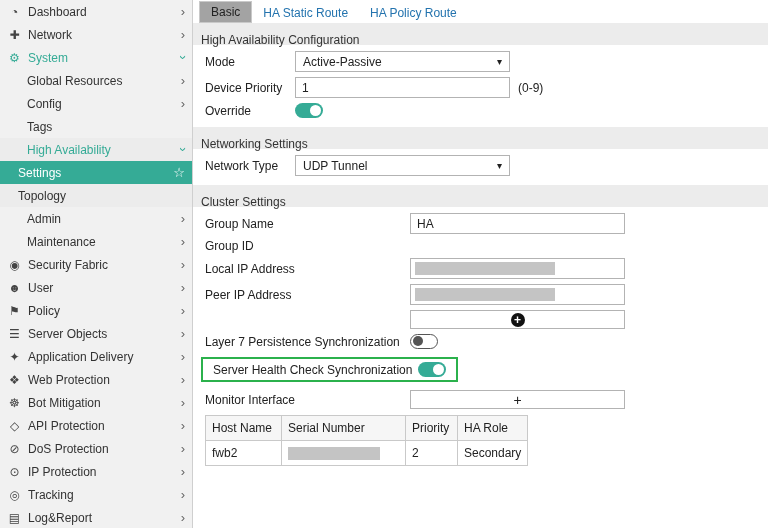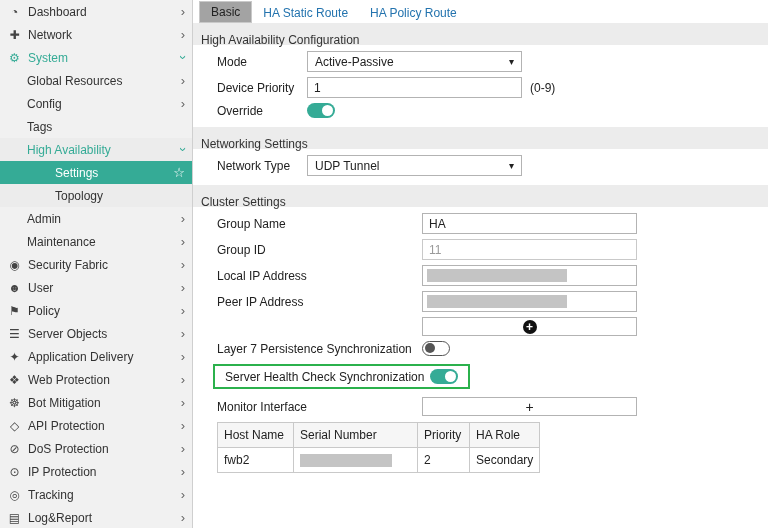--- a/index.html
+++ b/index.html
@@ -21,42 +21,42 @@
     width:193px;min-width:193px;height:100%;
     background:#f1f1f1;border-right:1px solid #cfcfcf;
     overflow:hidden;
   }
   .nav-item{
     height:23px;display:flex;align-items:center;
     padding:0 7px;cursor:pointer;color:#333;white-space:nowrap;
   }
   .nav-item .nav-icon{width:15px;margin-right:6px;font-size:12px;color:#444;text-align:center;flex:none;}
   .nav-item.level1{padding-left:27px;}
-  .nav-item.level2{padding-left:55px;}
+  .nav-item.level2{padding-left:18px;}
   .nav-item .chev{margin-left:auto;color:#666;font-size:13px;line-height:1;}
   .nav-item .chev.down{transform:rotate(90deg);}
   .nav-item.active{color:var(--accent);}
   .nav-item.active .nav-icon,.nav-item.active .chev{color:var(--accent);}
   .nav-item.shaded{background:#ececec;}
   .nav-item.selected{background:var(--accent);color:#fff;}
   .nav-item.selected .star{margin-left:auto;color:#fff;font-size:13px;}
 
   
   .content{flex:1;overflow:hidden;background:#fff;}
   .tabbar{display:flex;align-items:flex-end;padding:3px 0 0 6px;height:23px;}
   .tab{padding:3px 11px;color:var(--link);cursor:pointer;}
   .tab.active{border:1px solid #c9c9c9;background:#a3a3a3;color:#222;}
 
   .section-header{
     background:#ececec;color:#333;
     padding:11px 8px;height:22px;line-height:12px;
     margin:0 0 6px 0;
   }
   .section-header.mt{margin-top:9px;}
-  .form-area{padding-left:24px;}
+  .form-area{padding-left:12px;}
   .row{display:flex;align-items:center;margin:5px 0;}
   .row.top{align-items:flex-start;}
   .flabel{color:#222;flex:none;}
   .lab1{width:90px;}
   .lab2{width:205px;}
   .flabel.pt{padding-top:5px;}
 
   .selectbox{
     width:215px;height:21px;border:1px solid #b3b3b3;background:#fff;
     display:flex;align-items:center;padding:0 7px;cursor:pointer;flex:none;
@@ -265,21 +265,20 @@
     </div>
 
     <div class="section-header mt">Cluster Settings</div>
     <div class="form-area">
       <div class="row">
         <div class="flabel lab2">Group Name</div>
         <input class="textbox" value="HA" style="">
       </div>
       <div class="row">
         <div class="flabel lab2">Group ID</div>
-        <input class="textbox disabled" value="11" style="">
       </div>
       <div class="row">
         <div class="flabel lab2">Local IP Address</div>
         <div class="inputbox">
           <div class="redact ip"></div>
         </div>
       </div>
       <div class="row">
         <div class="flabel lab2">Peer IP Address</div>
         <div class="inputbox">

